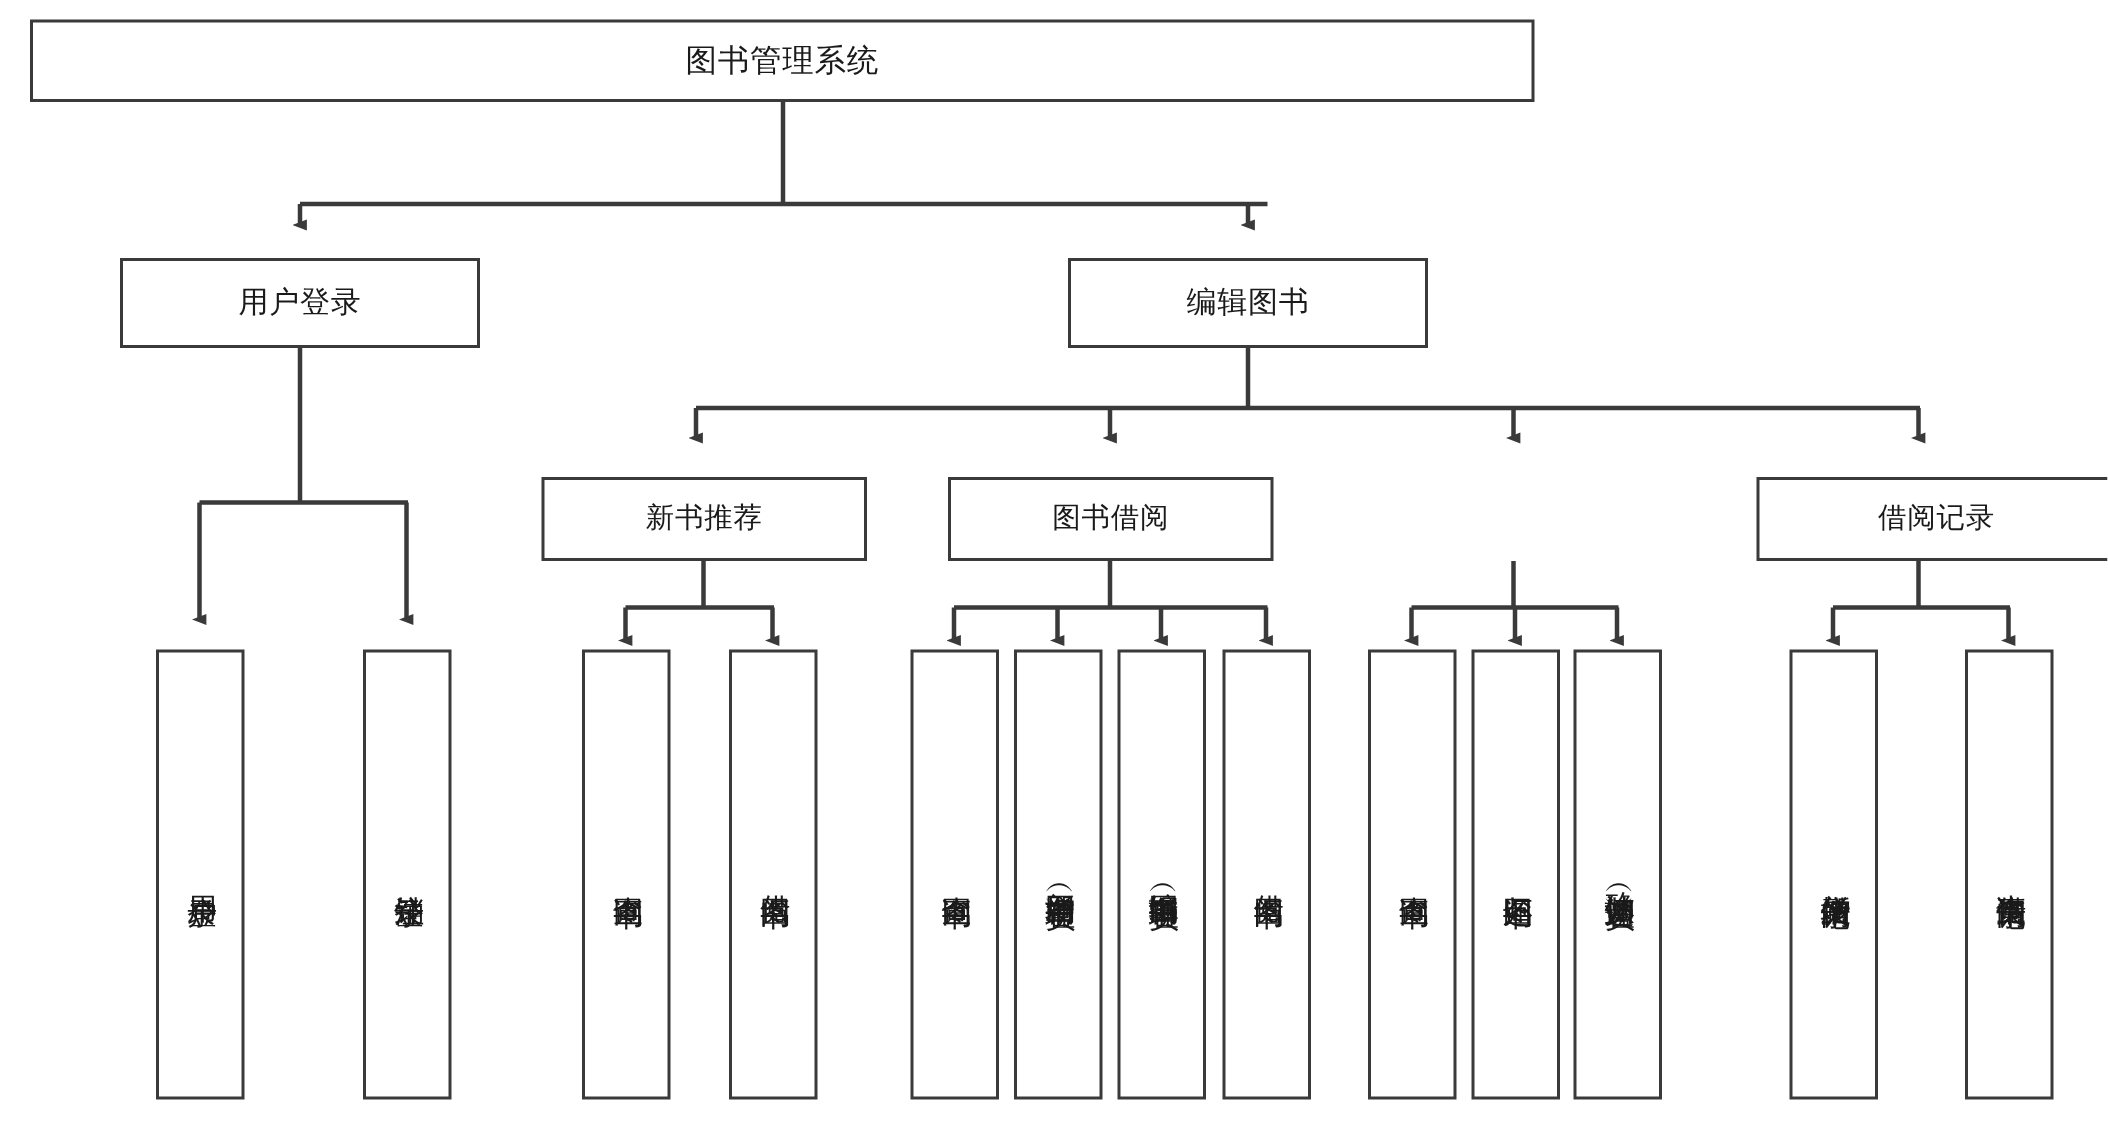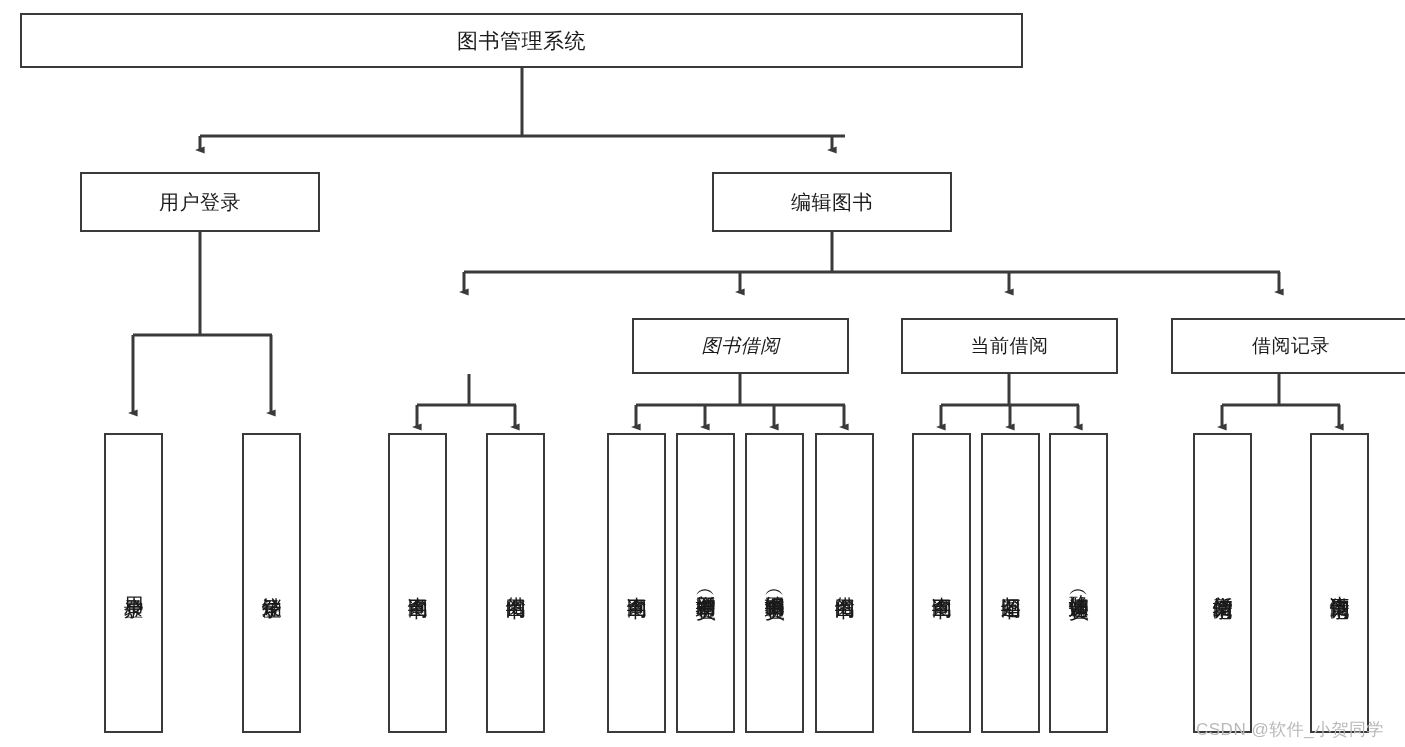--- a/index.html
+++ b/index.html
@@ -124,25 +124,25 @@
     <span class="label">图书管理系统</span>
   </div>
 
   <div class="node node-l1" style="left:80px; top:172px; width:240px; height:60px;">
     <span class="label">用户登录</span>
   </div>
   <div class="node node-l1" style="left:712px; top:172px; width:240px; height:60px;">
     <span class="label">编辑图书</span>
   </div>
 
-  <div class="node node-l2" style="left:632px; top:318px; width:217px; height:56px;font-style:italic;">
+  <div class="node node-l2" style="left:361px; top:318px; width:217px; height:56px;">
+    <span class="label">新书推荐</span>
+  </div>
+  <div class="node node-l2" style="left:632px; top:318px; width:217px; height:56px;">
     <span class="label">图书借阅</span>
-  </div>
-  <div class="node node-l2" style="left:901px; top:318px; width:217px; height:56px;">
-    <span class="label">当前借阅</span>
   </div>
   <div class="node node-l2" style="left:1171px; top:318px; width:240px; height:56px;">
     <span class="label">借阅记录</span>
   </div>
 
   <div class="node node-leaf" style="left:104px; top:433px; width:59px; height:300px;">
     <span class="label">用户登录</span>
   </div>
   <div class="node node-leaf" style="left:242px; top:433px; width:59px; height:300px;">
     <span class="label">注销登录</span>
@@ -178,15 +178,14 @@
     <span class="label">确认归还（管理员）</span>
   </div>
 
   <div class="node node-leaf" style="left:1193px; top:433px; width:59px; height:300px;">
     <span class="label">新增借阅记录</span>
   </div>
   <div class="node node-leaf" style="left:1310px; top:433px; width:59px; height:300px;">
     <span class="label">查询借阅记录</span>
   </div>
 
-  <div class="watermark" style="left:1196px; top:718px;">CSDN @软件_小贺同学</div>
 
 </div>
 
 </body></html>

